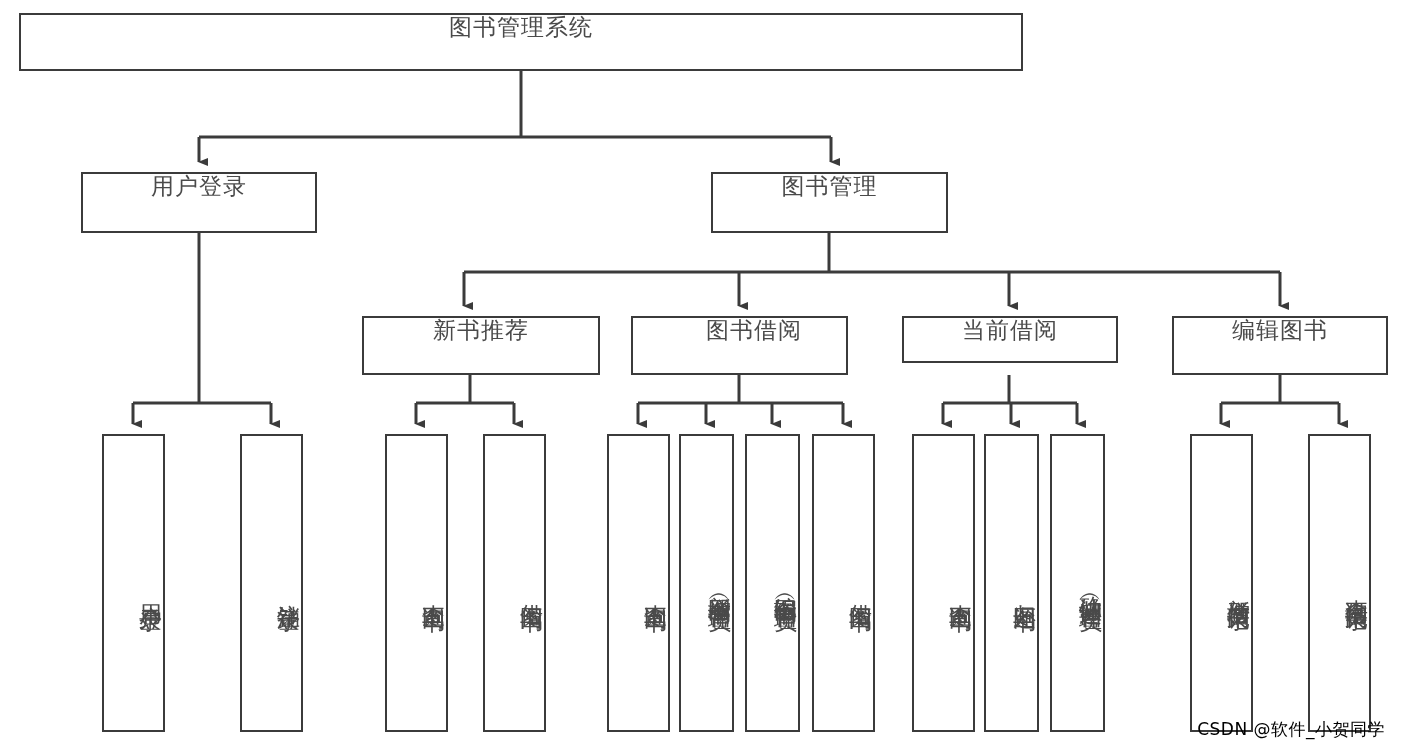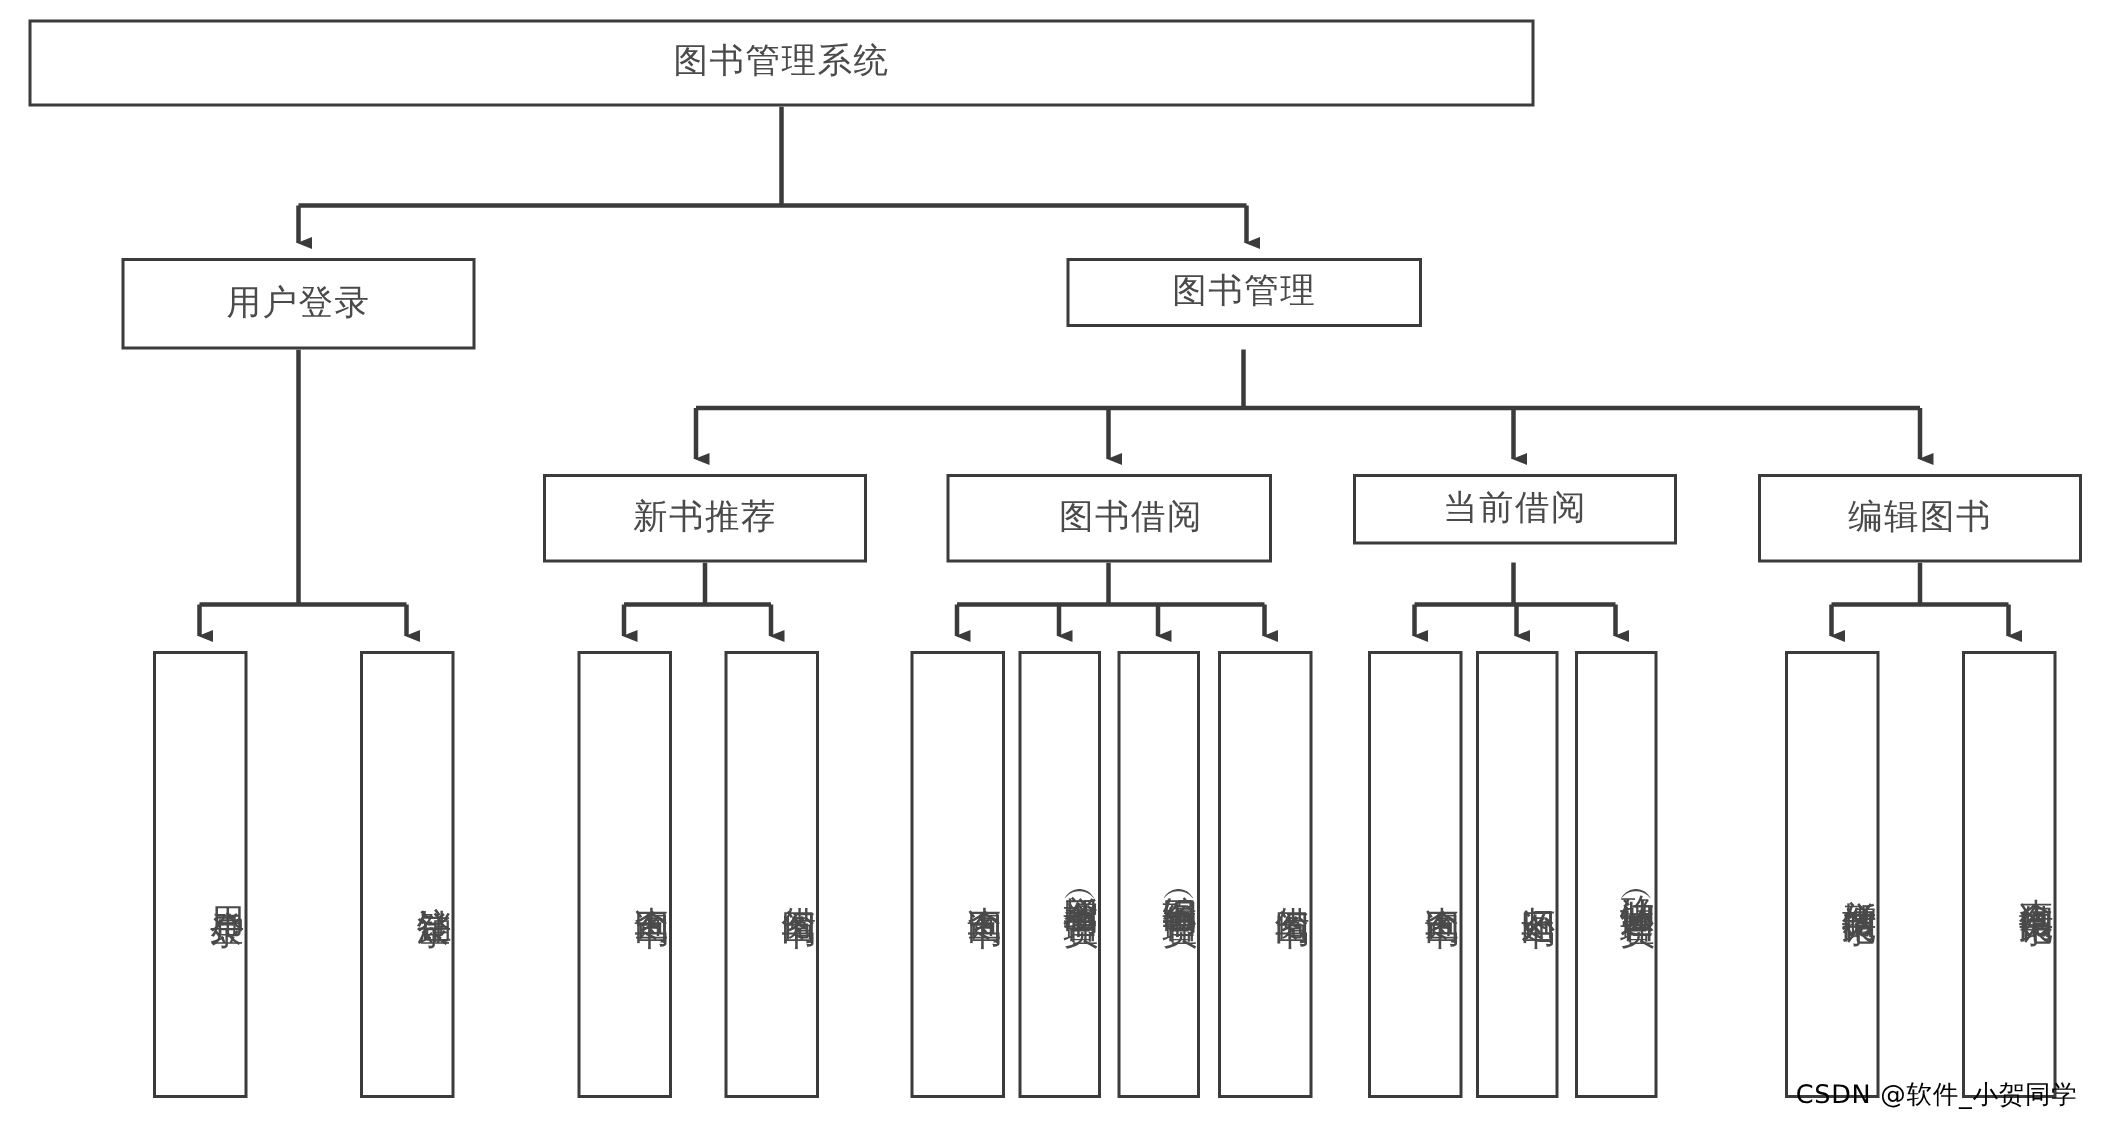--- a/index.html
+++ b/index.html
@@ -25,21 +25,21 @@
     width: 1405px;
     height: 747px;
     pointer-events: none;
   }
   .node {
     position: absolute;
     box-sizing: border-box;
     background: #ffffff;
     border: 2.5px solid #3b3b3b;
     display: flex;
-    align-items: center;
+    align-items: flex-start;
     justify-content: center;
     color: #4a4a4a;
     z-index: 2;
   }
   .node-h {
     font-size: 23px;
     letter-spacing: 1px;
     line-height: 1.1;
   }
   .node-v {
@@ -125,25 +125,25 @@
     </g>
   </svg>
 
   <div class="node node-h" style="left:19px; top:13px; width:1004px; height:58px;">
     <span class="node-label">图书管理系统</span>
   </div>
 
   <div class="node node-h" style="left:81px; top:172px; width:236px; height:61px;">
     <span class="node-label">用户登录</span>
   </div>
-  <div class="node node-h" style="left:711px; top:172px; width:237px; height:46px;">
+  <div class="node node-h" style="left:711px; top:172px; width:237px; height:61px;">
     <span class="node-label">图书管理</span>
   </div>
 
-  <div class="node node-h" style="left:362px; top:316px; width:216px; height:59px;">
+  <div class="node node-h" style="left:362px; top:316px; width:238px; height:59px;">
     <span class="node-label">新书推荐</span>
   </div>
   <div class="node node-h" style="left:631px; top:316px; width:217px; height:59px;padding-left:29px;">
     <span class="node-label">图书借阅</span>
   </div>
   <div class="node node-h" style="left:902px; top:316px; width:216px; height:47px;">
     <span class="node-label">当前借阅</span>
   </div>
   <div class="node node-h" style="left:1172px; top:316px; width:216px; height:59px;">
     <span class="node-label">编辑图书</span>

